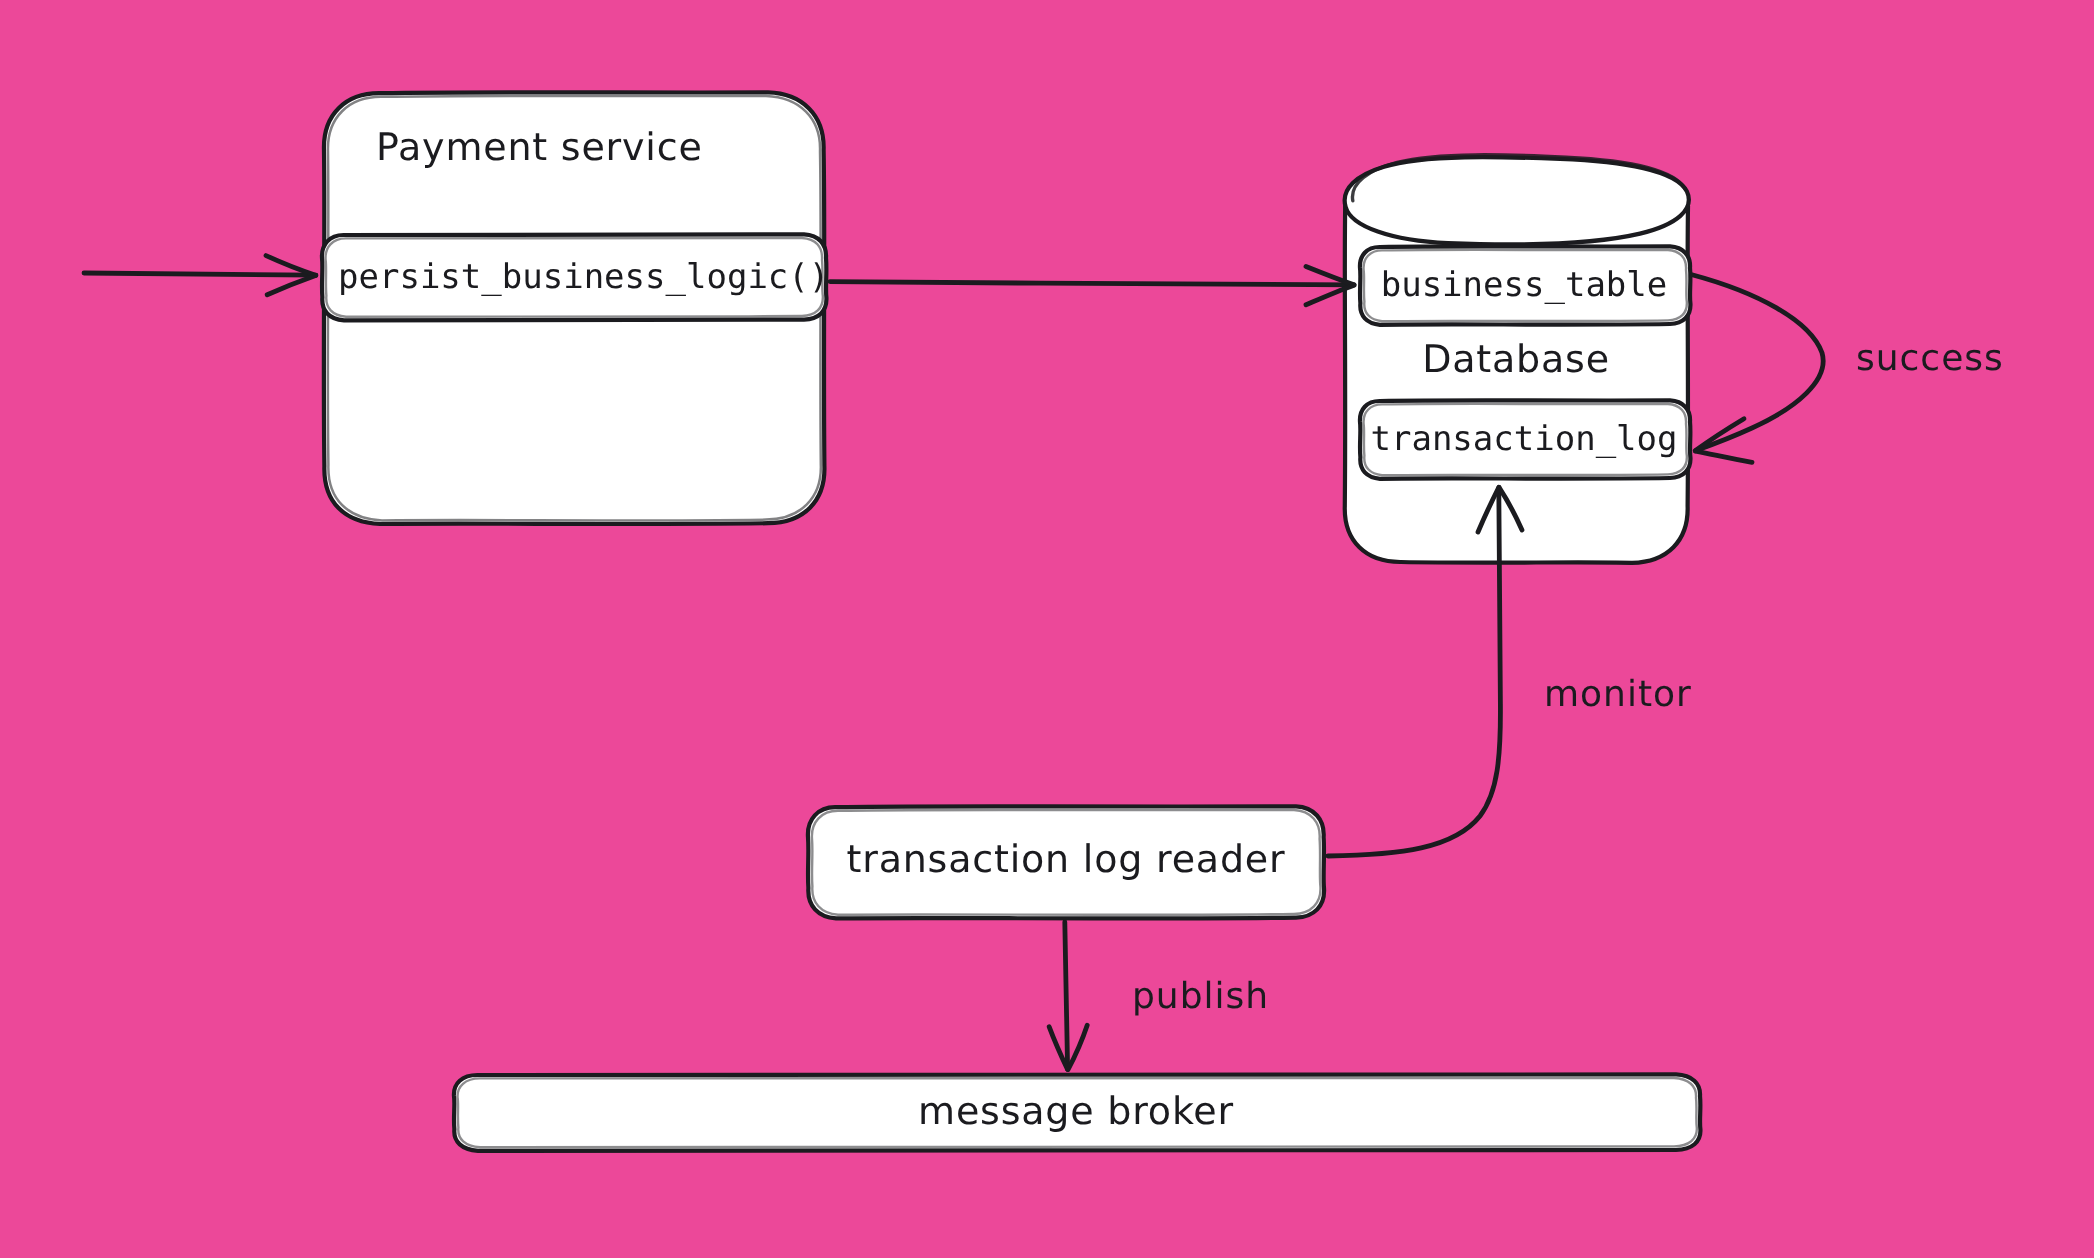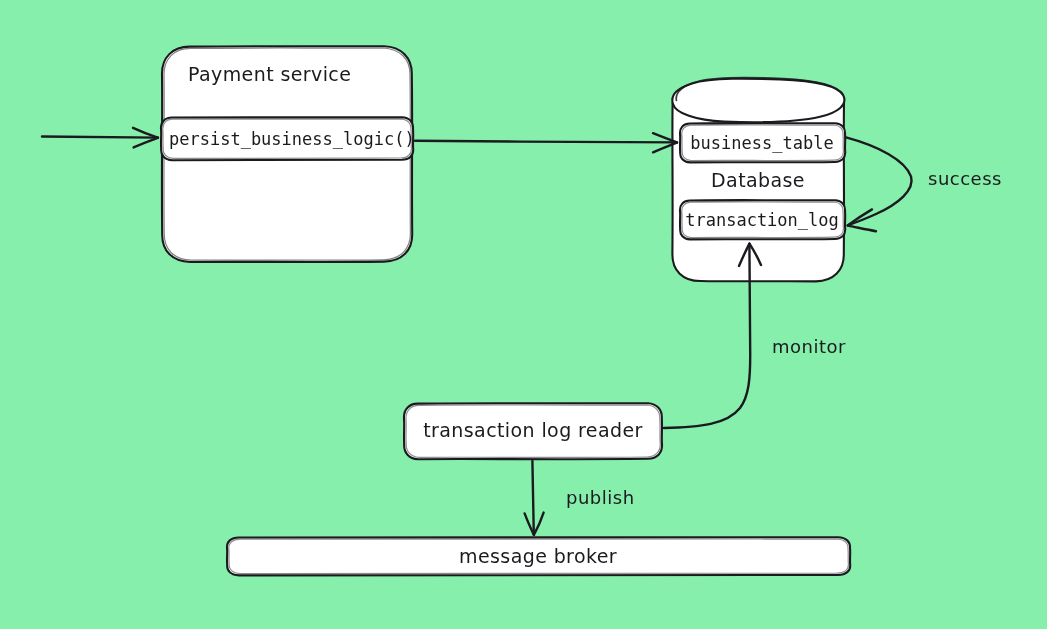--- a/index.html
+++ b/index.html
@@ -10,21 +10,21 @@
   body {
     width: 1047px;
     height: 629px;
     font-family: "DejaVu Sans", sans-serif;
     overflow: hidden;
   }
   #canvas-root {
     position: relative;
     width: 1047px;
     height: 629px;
-    background: #86efac;
+    background: #ec4899;
   }
   svg#diagram {
     position: absolute;
     top: 0;
     left: 0;
     width: 1047px;
     height: 629px;
     display: block;
   }
   .stroke {

